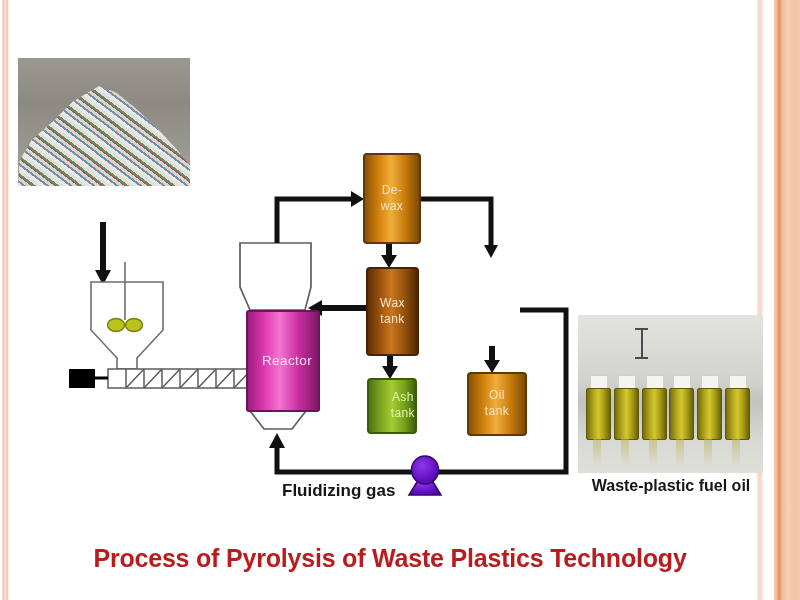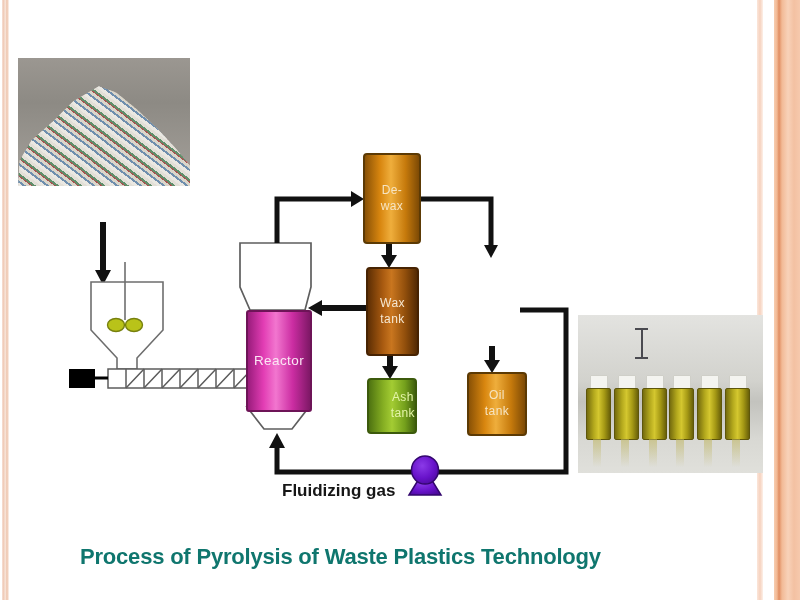--- a/index.html
+++ b/index.html
@@ -43,40 +43,40 @@
     background:linear-gradient(180deg,rgba(190,180,90,.55),rgba(190,180,90,0));}
   .caption2{position:absolute;left:566px;top:477px;width:210px;text-align:center;
     font-weight:bold;font-size:16px;color:#161616;}
 
   
   .tank{position:absolute;z-index:2;display:flex;align-items:center;justify-content:center;
     text-align:center;border-radius:4px;font-size:12px;line-height:1.3;letter-spacing:.4px;}
   .tank .lbl{display:block;}
   #reactor{left:246px;top:310px;width:62px;height:98px;border:2px solid #6d1457;border-radius:3px;
     background:linear-gradient(90deg,#9a1c7c 0%,#e23db4 25%,#f276cf 45%,#cb2da2 72%,#7e1866 100%);
-    color:#fbe7f4;font-size:13.5px;}
+    color:#fbe7f4;font-size:13.5px;padding-left:8px;}
   #dewax{left:363px;top:153px;width:54px;height:87px;border:2px solid #5c3a04;
     background:linear-gradient(90deg,#8a5206 0%,#d8860f 28%,#efae3c 48%,#c67a0c 75%,#7d4a05 100%);
     color:#f6e4c2;}
   #waxtank{left:366px;top:267px;width:49px;height:85px;border:2px solid #472302;
     background:linear-gradient(90deg,#5e2f04 0%,#a85a10 30%,#c9761f 48%,#93500c 75%,#542a03 100%);
     color:#f6e8d2;}
   #ashtank{left:367px;top:378px;width:46px;height:52px;border:2px solid #3c5a0c;
     background:linear-gradient(90deg,#4e7311 0%,#84ad22 30%,#a3cc33 50%,#74a01c 78%,#41610e 100%);
     color:#e4f4a8;justify-content:flex-end;}
   #condenser{left:467px;top:256px;width:53px;height:90px;border:2px solid #083a6b;
     background:linear-gradient(90deg,#0b4e8f 0%,#1f7fd0 30%,#5cb0ec 50%,#1a6cb4 78%,#083e73 100%);
     color:#eaf4fc;}
   #oiltank{left:467px;top:372px;width:56px;height:60px;border:2px solid #5c3a04;
     background:linear-gradient(90deg,#8a5206 0%,#d8860f 28%,#efae3c 48%,#c67a0c 75%,#7d4a05 100%);
     color:#f6e4c2;}
 
   .gas-label{position:absolute;left:282px;top:481px;font-weight:bold;font-size:17px;color:#161616;z-index:3;}
-  .title{position:absolute;left:80px;top:544px;width:620px;text-align:left;
-    font-weight:bold;font-size:22px;letter-spacing:-0.2px;color:#0f766e;}
+  .title{position:absolute;left:80px;top:544px;width:620px;text-align:center;
+    font-weight:bold;font-size:25px;letter-spacing:-0.2px;color:#b91c1c;}
 
   svg.diagram{position:absolute;left:0;top:0;z-index:1;}
 </style>
 </head>
 <body>
 
 <div id="slide">
 
   <div class="frame-left"></div>
   <div class="frame-right-thin"></div>
@@ -209,16 +209,17 @@
       <div class="bottle">
           <div class="cap"></div>
           <div class="body"></div>
         </div>
       <div class="bottle">
           <div class="cap"></div>
           <div class="body"></div>
         </div>
     </div>
   </div>
+  <div class="caption2">Waste-plastic fuel oil</div>
 
   <div class="title">Process of Pyrolysis of Waste Plastics Technology</div>
 
 </div>
 
 </body></html>

